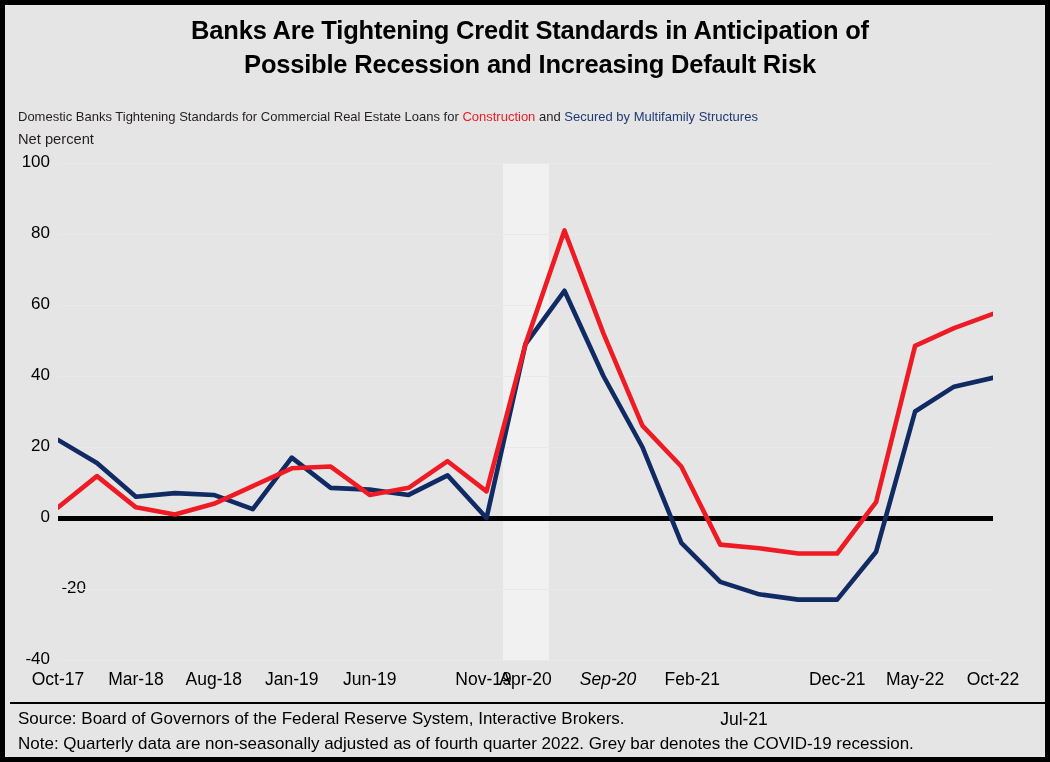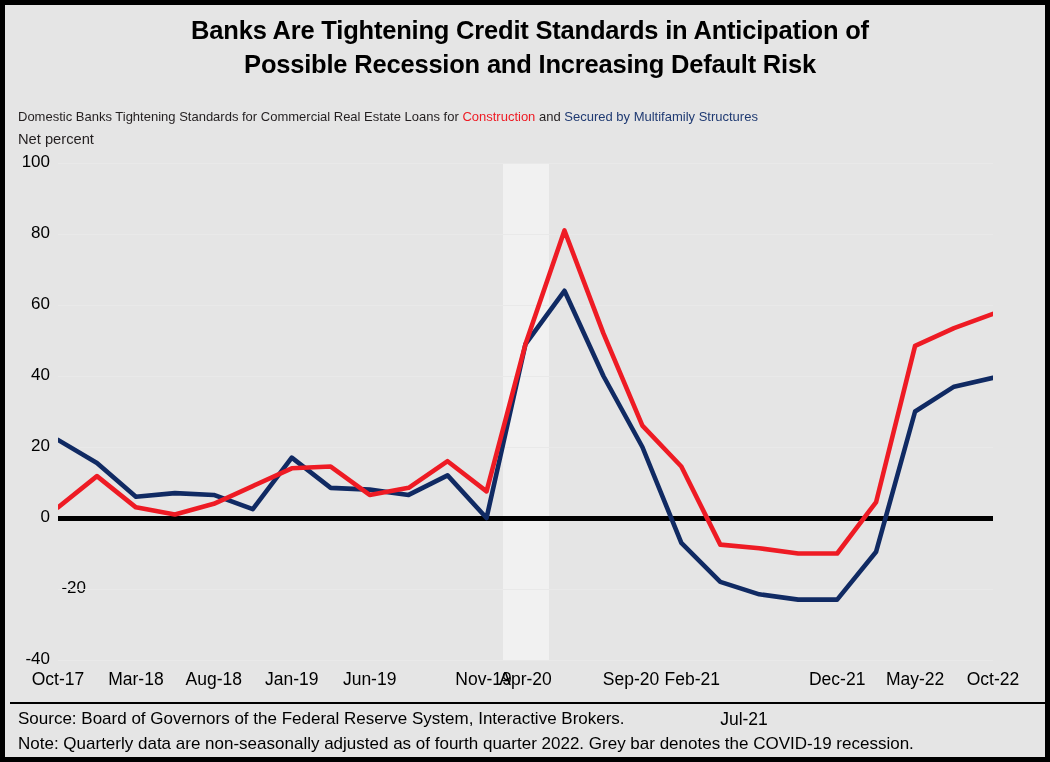--- a/index.html
+++ b/index.html
@@ -107,21 +107,21 @@
     </div>
 
   <div id="xaxisband">
       <div class="xtick" style="left: 53px; top: 0px;">Oct-17</div>
       <div class="xtick" style="left: 130.917px; top: 0px;">Mar-18</div>
       <div class="xtick" style="left: 208.833px; top: 0px;">Aug-18</div>
       <div class="xtick" style="left: 286.75px; top: 0px;">Jan-19</div>
       <div class="xtick" style="left: 364.667px; top: 0px;">Jun-19</div>
       <div class="xtick" style="left: 442.583px; top: 0px; margin-left: 36px;">Nov-19</div>
       <div class="xtick" style="left: 520.5px; top: 0px;">Apr-20</div>
-      <div class="xtick" style="left: 626px; top: 0px;">Sep-20</div>
+      <div class="xtick" style="left: 603px; top: 0px; font-style: italic;">Sep-20</div>
       <div class="xtick" style="left: 676.333px; top: 0px; padding-left: 22px;">Feb-21</div>
       <div class="xtick" style="left: 739px; top: 0px; margin-top: 40px;">Jul-21</div>
       <div class="xtick" style="left: 832.167px; top: 0px;">Dec-21</div>
       <div class="xtick" style="left: 910.083px; top: 0px;">May-22</div>
       <div class="xtick" style="left: 988px; top: 0px;">Oct-22</div>
     </div>
 
   <div id="plot">
     <div id="recession" style="left: 445px; width: 46px;"></div>
     <div id="gridlayer">

